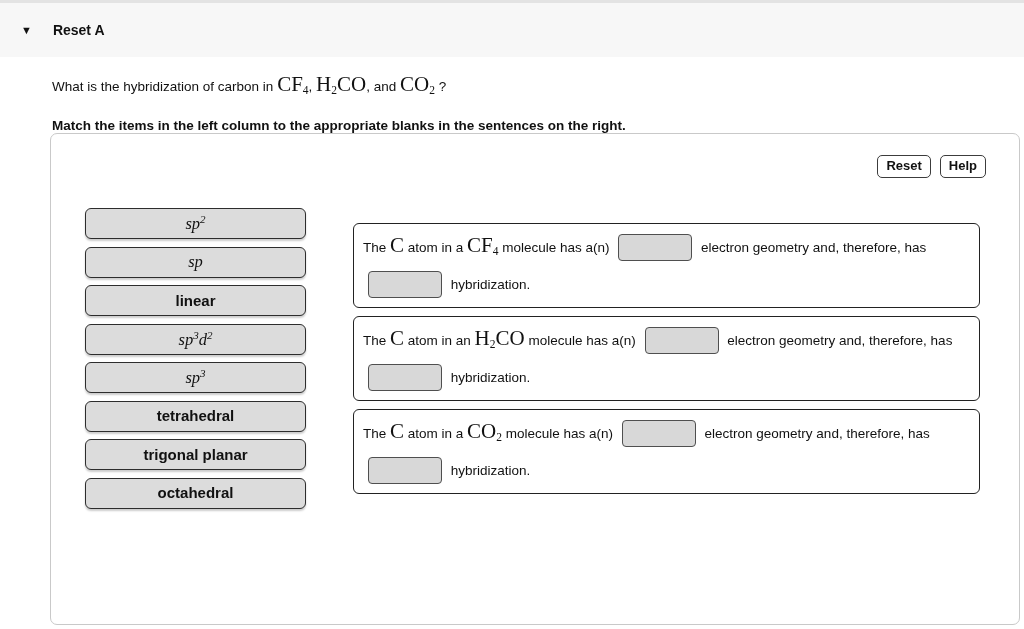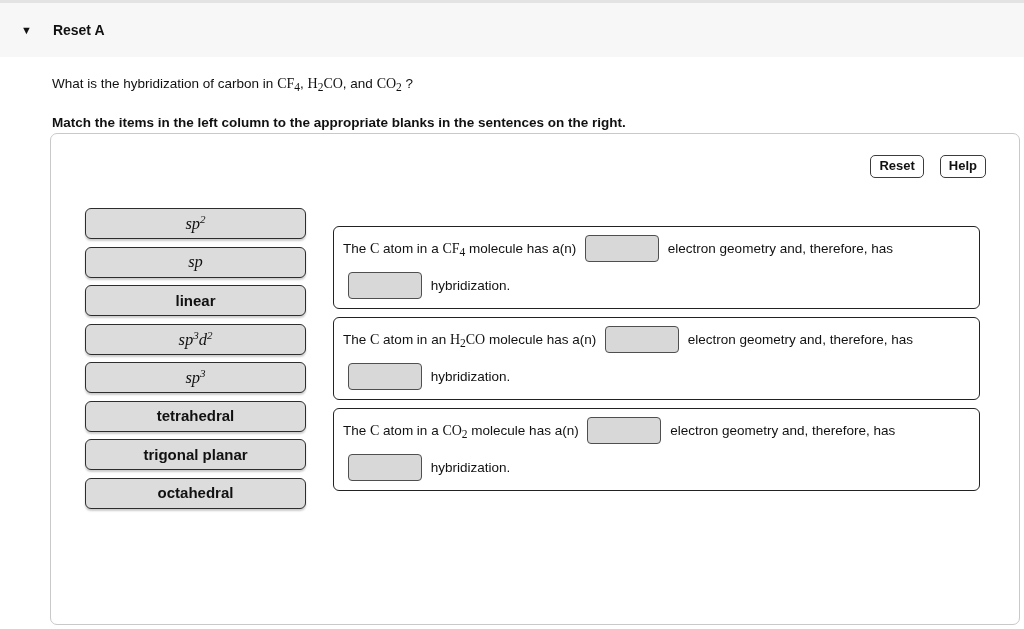--- a/index.html
+++ b/index.html
@@ -33,39 +33,39 @@
     font-size: 14px;
     margin-left: 21px;
   }
 
   
   .question-area { padding: 17px 0 0 52px; }
   .q-line { font-size: 13.5px; line-height: 20px; }
   .instruction { font-weight: bold; font-size: 13.5px; margin-top: 18px; }
 
   .seg-plain   { font-size: 13.5px; }
-  .seg-chem    { font-family: "Liberation Serif", serif; font-size: 14px; }
+  .seg-chem    { font-family: "Liberation Serif", serif; font-size: 21px; }
   .seg-chemsub { font-family: "Liberation Serif", serif; font-size: 11.5px; vertical-align: -3px; }
   .seg-math    { font-family: "Liberation Serif", serif; font-style: italic; font-size: 16.5px; }
   .seg-msup    { font-family: "Liberation Serif", serif; font-style: italic; font-size: 11px; vertical-align: 6px; }
   .seg-label   { font-weight: bold; font-size: 15px; margin-top: 24px; }
 
   
   .panel {
     position: absolute;
     left: 50px; top: 133px;
     width: 970px; height: 492px;
     border: 1px solid #c9c9c9;
     border-radius: 7px;
     background: #fff;
   }
   .panel-toolbar {
     position: absolute;
     top: 21px; right: 33px;
-    display: flex; gap: 16px;
+    display: flex; gap: 9px;
   }
   .btn {
     font-family: "Liberation Sans", sans-serif;
     font-weight: bold;
     font-size: 13px;
     color: #111;
     padding: 2px 8px 3px 8px;
     border: 1.5px solid #3c3c3c;
     border-radius: 5px;
     background: #fff;
@@ -97,20 +97,21 @@
 
   
   .sentences-col { margin-left: 27px; width: 647px; }
   .sentence-box {
     border: 1.6px solid #222;
     border-radius: 6px;
     background: #fff;
     margin-bottom: 8px;
     min-height: 74px;
     padding: 5px 9px 6px 9px;
+    margin-left: 20px;
   }
   .sentence-text { margin: 0; line-height: 33px; font-size: 13.5px; }
   .blank {
     display: inline-block;
     width: 74px; height: 27px;
     background: #d8d8d8;
     border: 1.6px solid #4f4f4f;
     border-radius: 4px;
     vertical-align: middle;
     margin: 0 5px;

